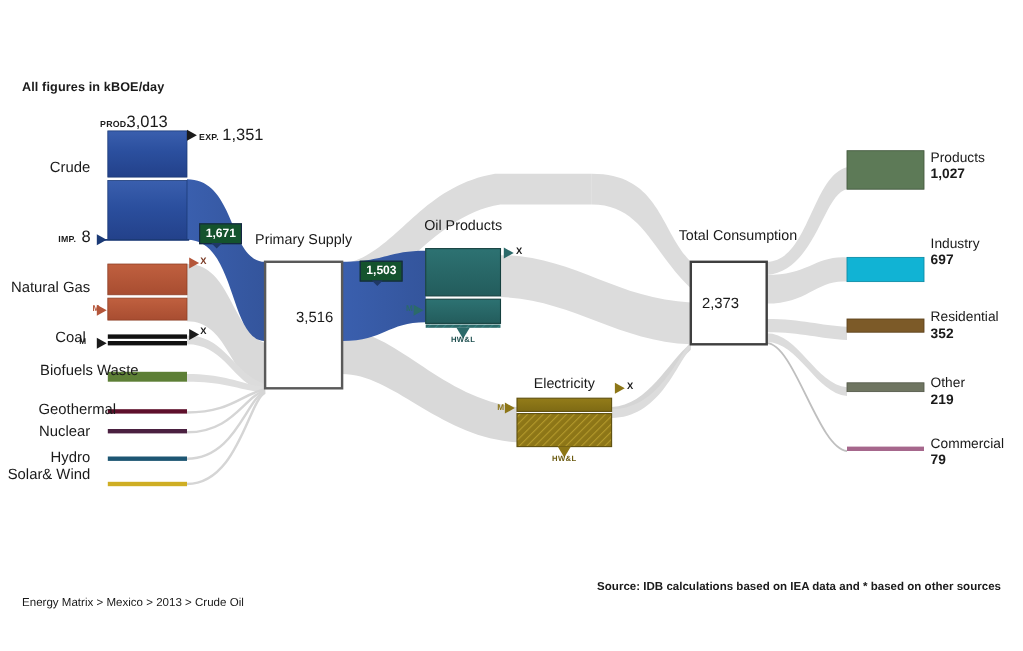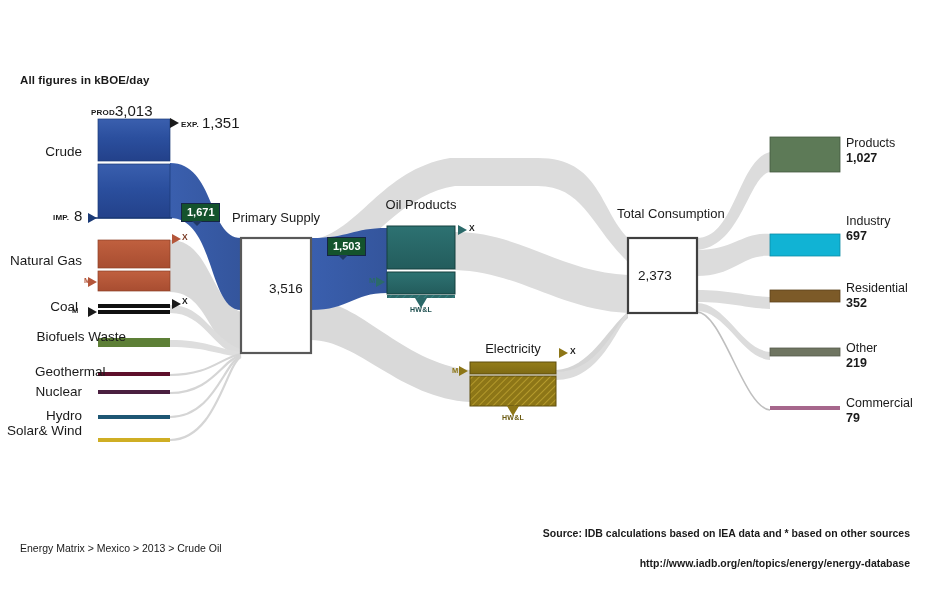--- a/index.html
+++ b/index.html
@@ -218,15 +218,14 @@
   <div class="lbl sectval" style="left:846px;top:229px;">697</div>
   <div class="lbl sectname" style="left:846px;top:281px;">Residential</div>
   <div class="lbl sectval" style="left:846px;top:296px;">352</div>
   <div class="lbl sectname" style="left:846px;top:341px;">Other</div>
   <div class="lbl sectval" style="left:846px;top:356px;">219</div>
   <div class="lbl sectname" style="left:846px;top:396px;">Commercial</div>
   <div class="lbl sectval" style="left:846px;top:411px;">79</div>
 
   <div class="lbl foot" style="left:20px;top:542px;">Energy Matrix &gt; Mexico &gt; 2013 &gt; Crude Oil</div>
   <div class="lbl footr" style="left:410px;top:527px;width:500px;">Source: IDB calculations based on IEA data and * based on other sources</div>
-  <div class="lbl footr" style="left:410px;top:557px;width:500px;">http://www.iadb.org/en/topics/energy/energy-database</div>
 
 </div>
 
 </body></html>

